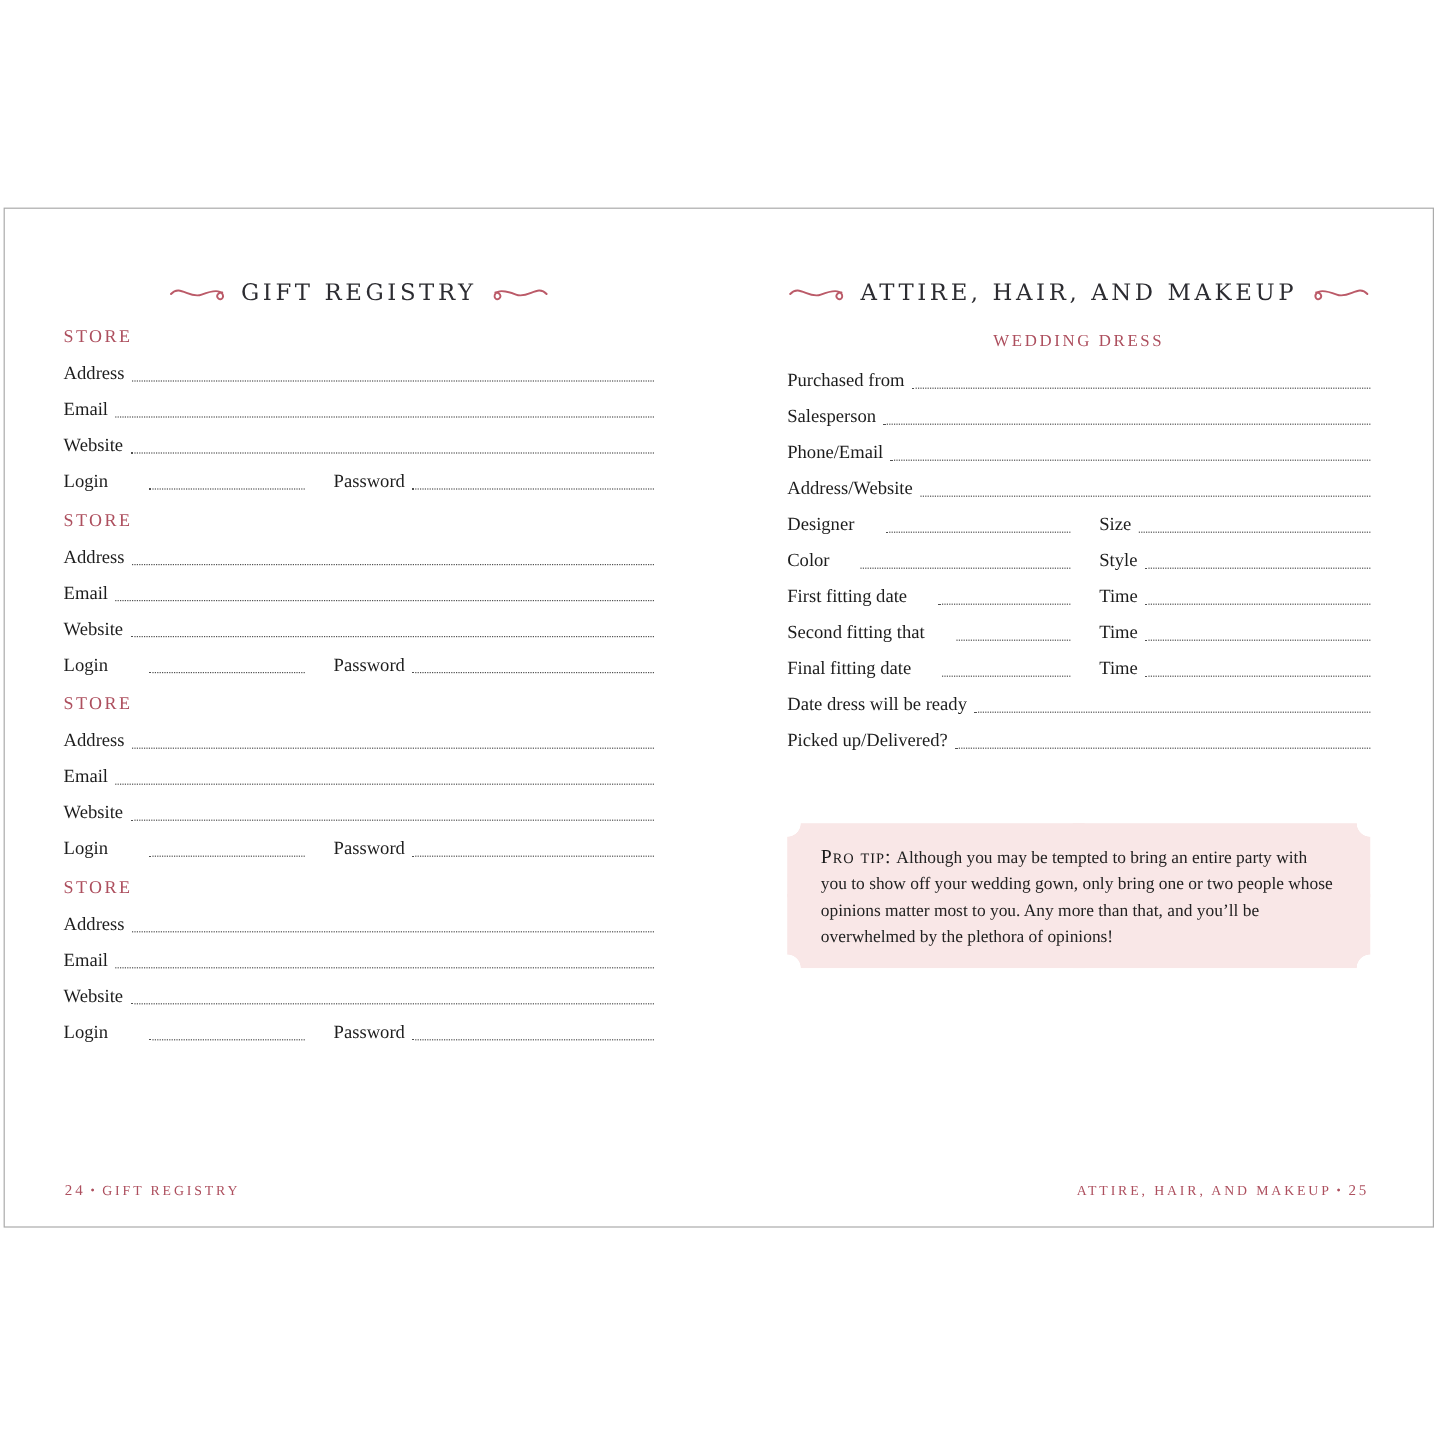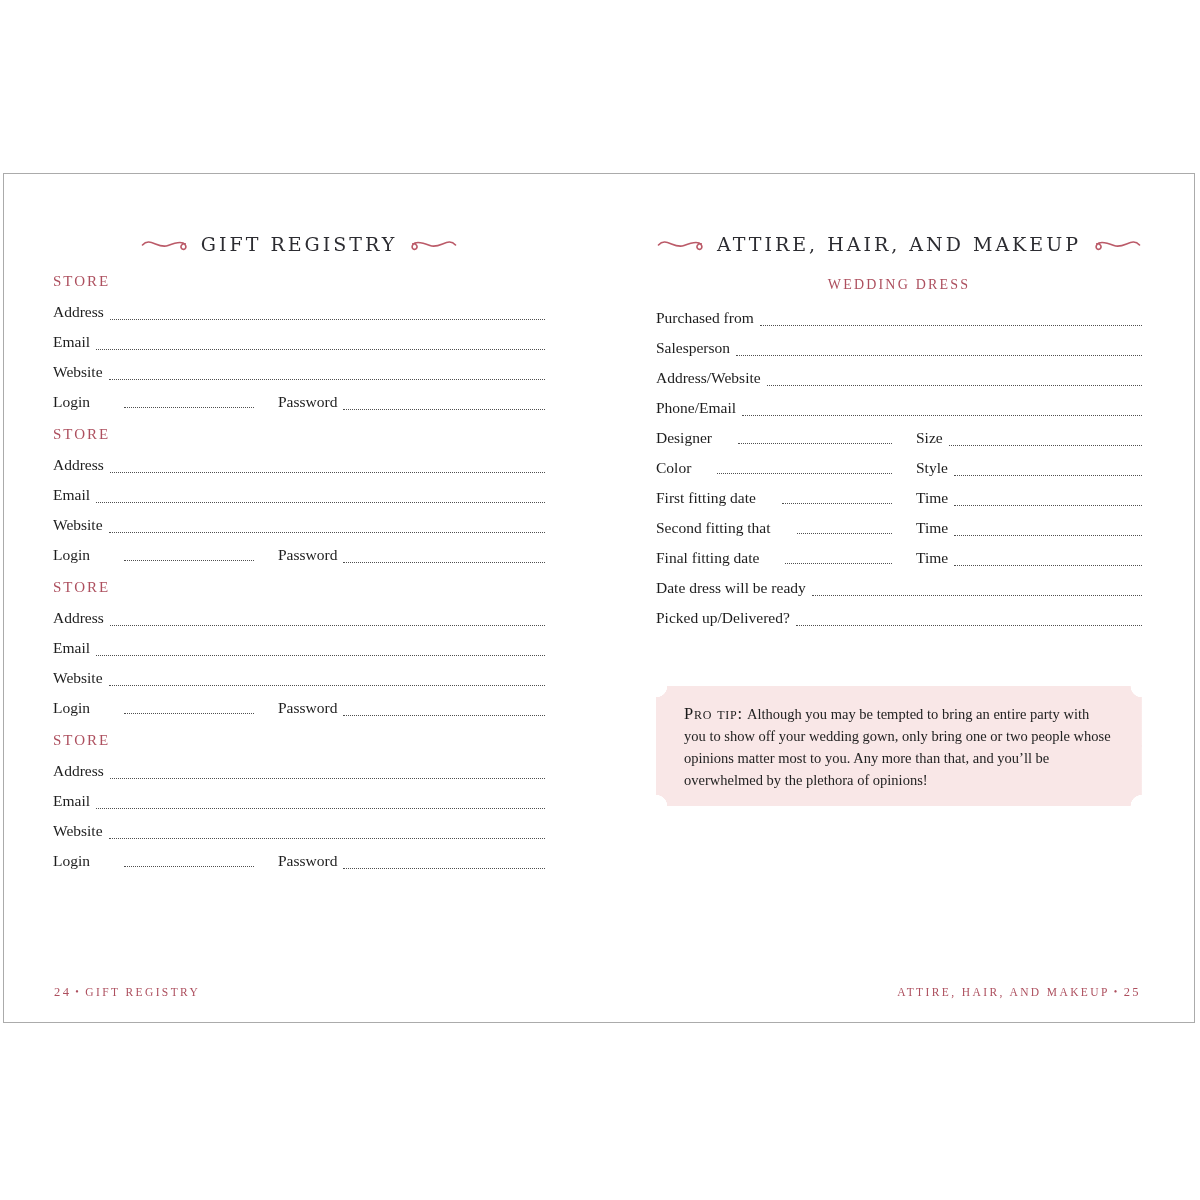--- a/index.html
+++ b/index.html
@@ -30,21 +30,21 @@
   .subhead-center {
     color:#ad4f5e; font-size:14px; letter-spacing:2.2px; text-align:center;
     height:20px; line-height:20px; margin-top:16px; margin-bottom:12px;
   }
   .subsection-title {
     color:#ad4f5e; font-style:italic; font-size:17px; height:24px; line-height:24px;
     margin-top:10px; margin-bottom:6px; letter-spacing:0.3px;
   }
 
   
-  .row { display:flex; align-items:center; height:21px; margin-bottom:9px; }
+  .row { display:flex; align-items:flex-start; height:21px; margin-bottom:9px; }
   .lbl { font-size:15.5px; line-height:21px; color:#1d1d1d; white-space:nowrap; }
   .dots { flex:1 1 auto; height:17px; border-bottom:1px dotted #4f4f4f; margin-left:6px; }
   .half1 { display:flex; align-items:flex-start; flex:0 0 auto; }
   .page.left  .half1 { width:205px;gap:28px; }
   .page.right .half1 { width:240px;gap:20px; }
   .half1 .dots { margin-right:4px; }
   .lbl2 { margin-left:20px; }
 
   .section { margin-top:12px;font-family:Liberation Serif, serif; }
   .section:first-of-type { margin-top:14px; }
@@ -208,25 +208,25 @@
 
     <div class="row">
       <span class="lbl">Purchased from</span>
         <span class="dots"></span>
     </div>
     <div class="row">
       <span class="lbl">Salesperson</span>
         <span class="dots"></span>
     </div>
     <div class="row">
+      <span class="lbl">Phone/Email</span>
+        <span class="dots"></span>
+    </div>
+    <div class="row">
       <span class="lbl">Address/Website</span>
-        <span class="dots"></span>
-    </div>
-    <div class="row">
-      <span class="lbl">Phone/Email</span>
         <span class="dots"></span>
     </div>
 
     <div class="row">
       <span class="half1">
           <span class="lbl">Designer</span>
           <span class="dots"></span>
         </span>
       <span class="lbl lbl2">Size</span>
         <span class="dots"></span>

